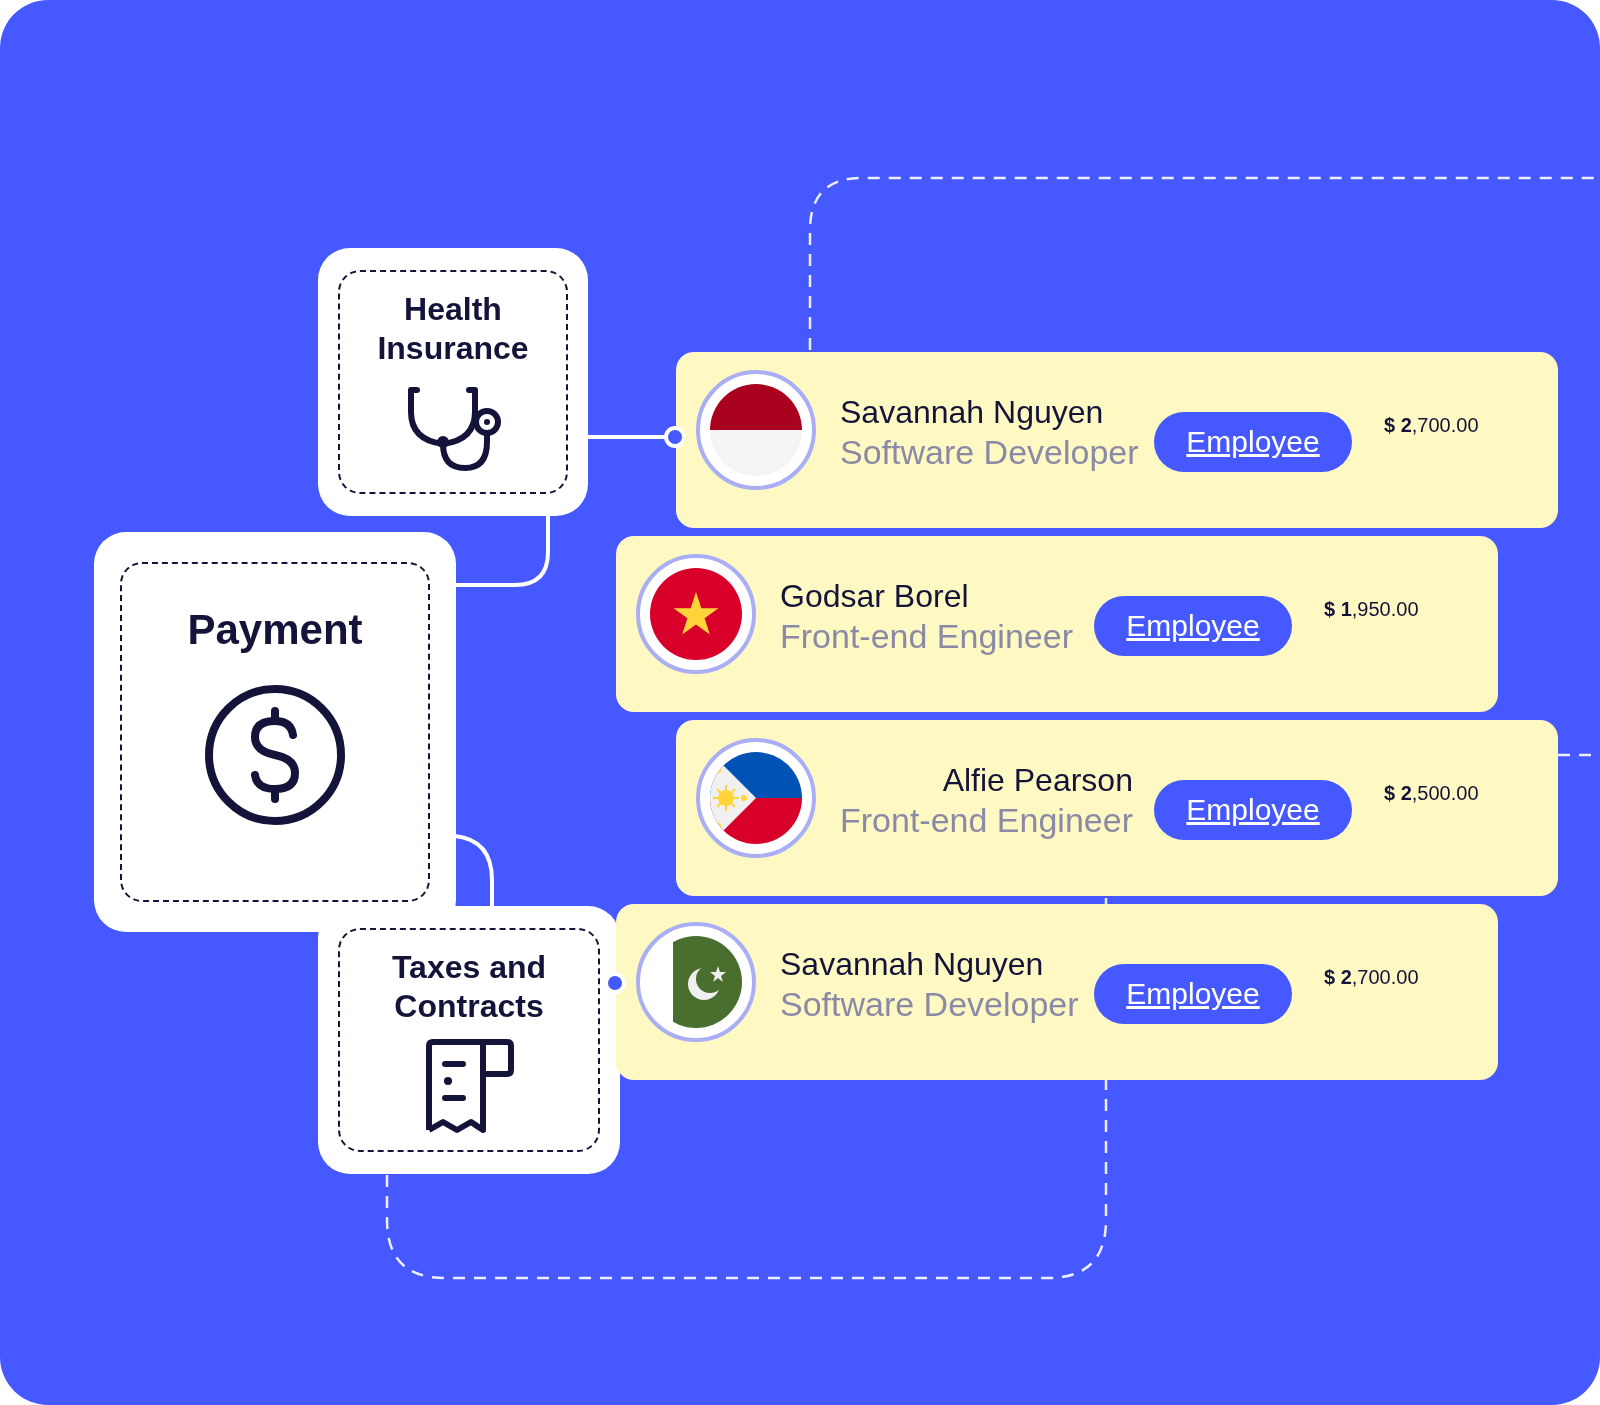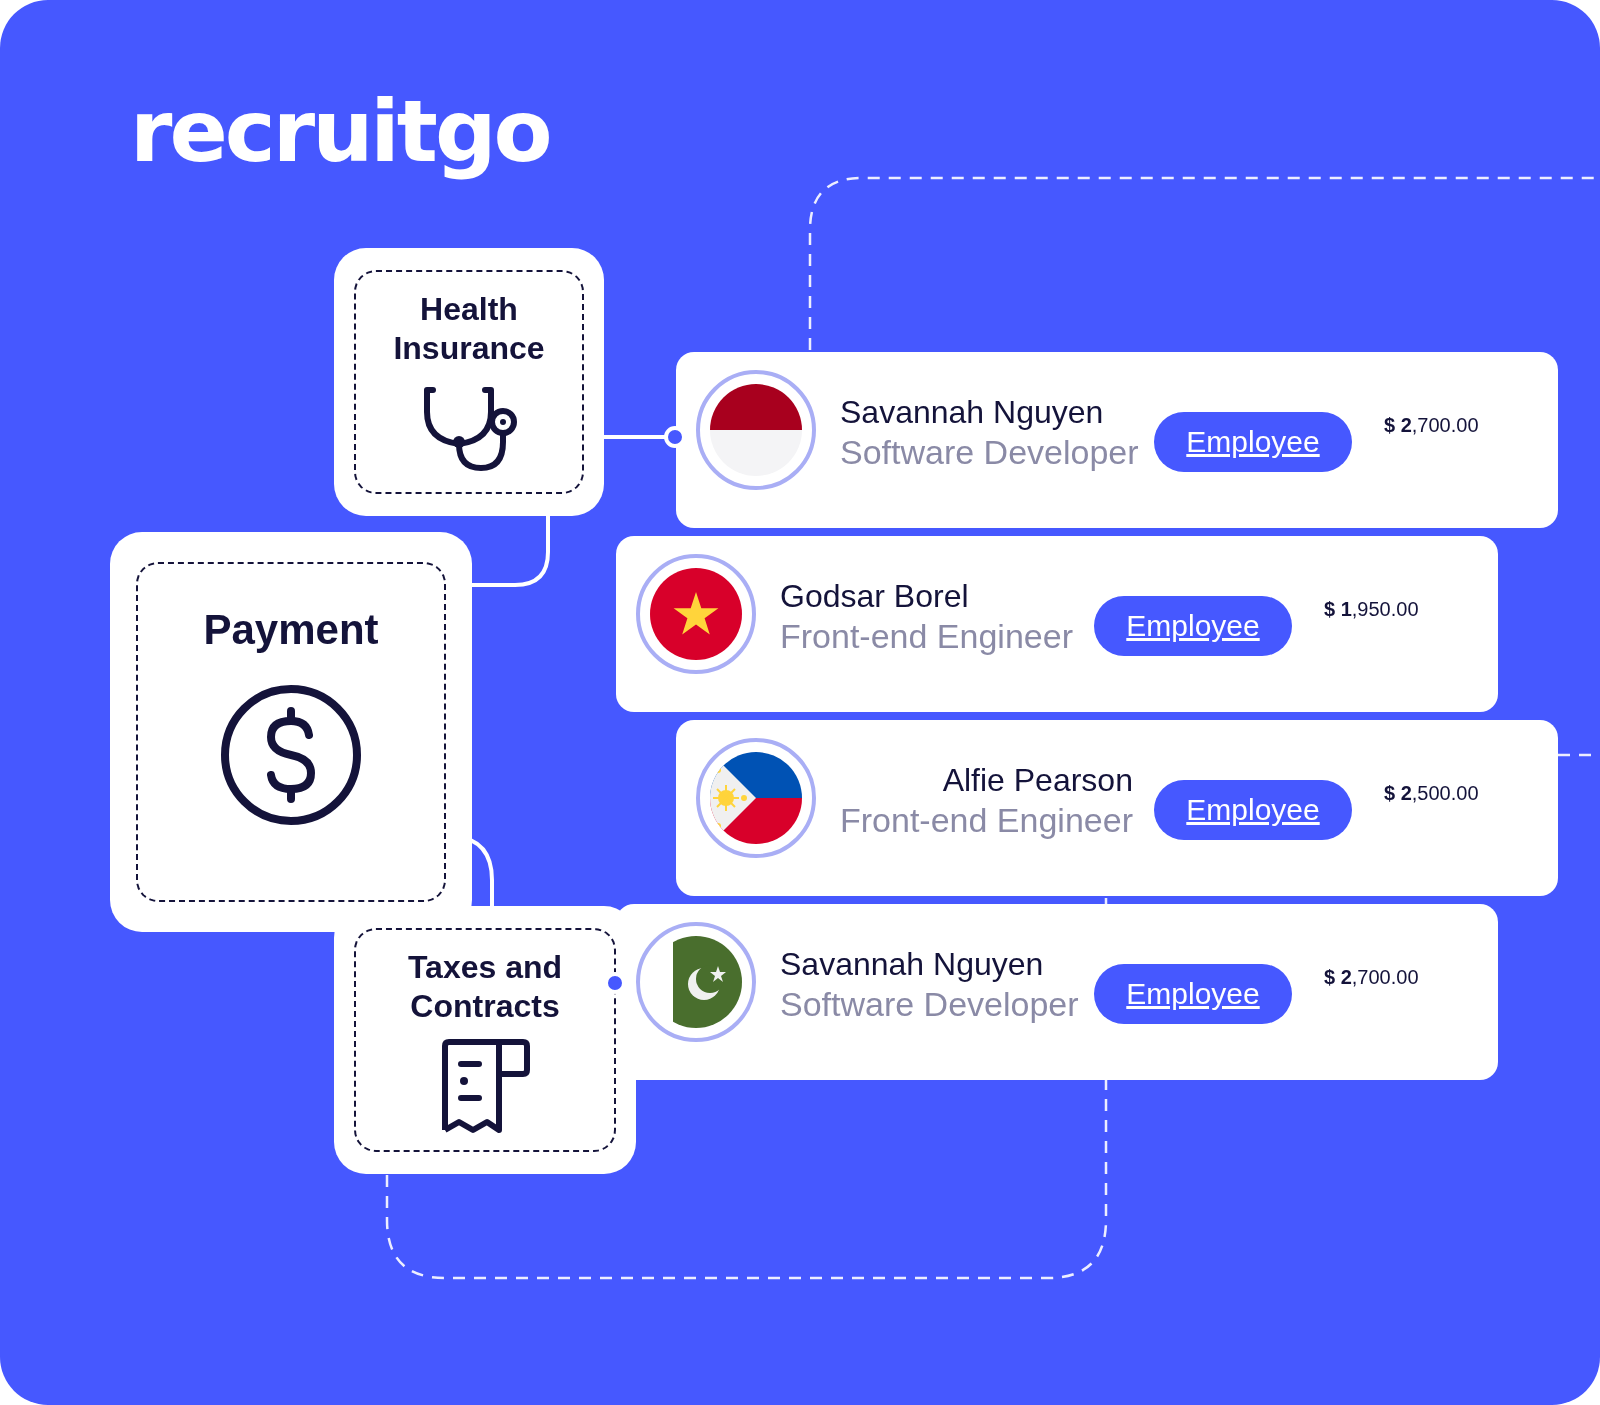--- a/index.html
+++ b/index.html
@@ -14,33 +14,33 @@
 
   .logo { position: absolute; left: 130px; top: 88px; color: #ffffff; }
   .logo-word {
     font-family: "DejaVu Sans", sans-serif; font-weight: bold;
     font-size: 86px; letter-spacing: -3px; line-height: 1;
   }
   .logo-sub { font-size: 24px; margin-top: 0px; margin-left: 2px; letter-spacing: 1px; }
   .logo-sub .by { font-size: 20px; letter-spacing: 0; margin-right: 4px; }
 
   .box {
-    position: absolute; background: #ffffff; border-radius: 32px; margin-left: 16px;
+    position: absolute; background: #ffffff; border-radius: 32px;
   }
   .box .inner {
     position: absolute; left: 20px; top: 22px; right: 20px; bottom: 22px;
     border: 2px dashed #14133A; border-radius: 22px;
     display: flex; flex-direction: column; align-items: center;
   }
   .box-title {
     color: #14133A; font-weight: bold; text-align: center; line-height: 1.22;
   }
 
   .card {
-    position: absolute; background: #ffffff; border-radius: 18px; height: 176px;
+    position: absolute; background: #fef9c3; border-radius: 18px; height: 176px;
     display: flex; align-items: center;
   }
   .avatar {
     position: absolute; left: 20px; top: 18px; width: 120px; height: 120px;
     border-radius: 50%; border: 4px solid #A9AEF5; background: #ffffff;
     display: flex; align-items: center; justify-content: center;
   }
   .flag { width: 92px; height: 92px; border-radius: 50%; overflow: hidden; }
   .person { position: absolute; left: 164px; top: 40px; }
   .name { font-size: 32px; color: #14133A; line-height: 40px; white-space: nowrap; }
@@ -77,21 +77,20 @@
     <path d="M588 437 L672 437" fill="none" stroke="#ffffff" stroke-width="4"></path>
 
     <path d="M548 515 L548 552 Q548 585 515 585 L455 585" fill="none" stroke="#ffffff" stroke-width="4"></path>
 
     <path d="M455 836 Q492 840 492 880 L492 908" fill="none" stroke="#ffffff" stroke-width="4"></path>
 
     <path d="M588 983 L614 983" fill="none" stroke="#ffffff" stroke-width="4"></path>
   </svg>
 
   <div class="logo">
-    <div class="logo-word">recruitgo</div>
   </div>
 
   <div class="box" style="left:318px; top:248px; width:270px; height:268px;">
     <div class="inner" style="left:20px; top:22px; right:20px; bottom:22px; padding-top:18px;">
       <div class="box-title" style="font-size:32px;">
         <div>Health</div>
         <div>Insurance</div>
       </div>
       <svg width="100" height="90" viewBox="0 0 100 90" style="margin-top:14px;">
         <path d="M14 8 L8 8 L8 30 Q8 58 40 62 Q72 58 72 30 L72 8 L66 8" fill="none" stroke="#14133A" stroke-width="6" stroke-linecap="round" stroke-linejoin="round"></path>

